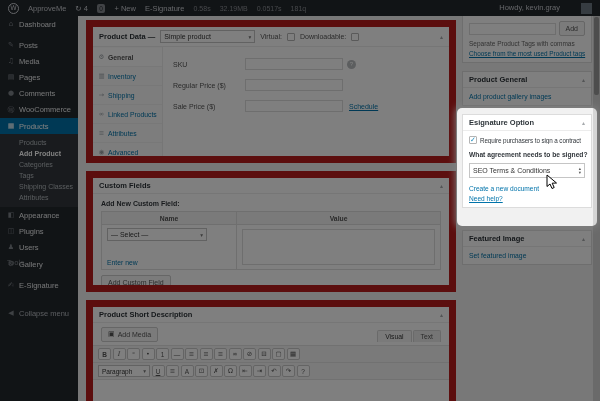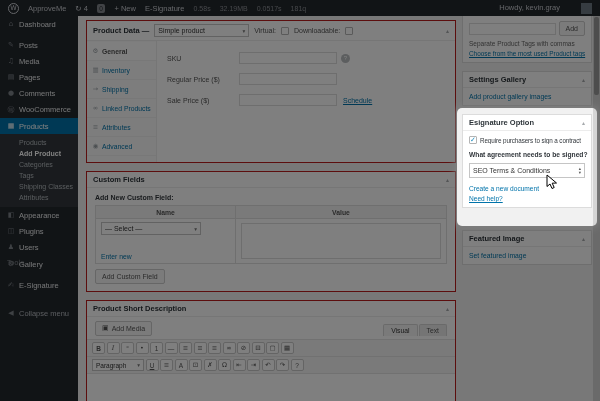--- a/index.html
+++ b/index.html
@@ -19,21 +19,21 @@
 .mi{display:flex;align-items:center;gap:4px;padding:3.5px 7px;color:#e8eaeb;white-space:nowrap}
 .mi .ic{width:8px;text-align:center;color:#7c8288;font-size:7px;flex:0 0 auto}
 .mi.active{background:#0073aa;color:#fff}
 .mi.active .ic{color:#fff}
 .sep{height:5px}
 #submenu{background:#32373c;padding:3px 0 4px}
 .smi{display:block;padding:2px 6px 2px 19px;color:#b4b9be;font-size:7px;white-space:nowrap}
 .smi.current{color:#fff;font-weight:bold}
 .collapse{margin-top:12px;color:#b4b9be}
 
-.postbox{background:#fff;border:1px solid #b91c1c;margin-bottom:8px;overflow:hidden}
+.postbox{background:#fff;border:7px solid #b91c1c;margin-bottom:8px;overflow:hidden}
 .box-head{display:flex;align-items:center;padding:3px 6px;border-bottom:1px solid #ececec}
 .hndle{font-weight:bold;font-size:7.5px;color:#2c3338;white-space:nowrap}
 .toggle{margin-left:auto;color:#a7aaad;font-size:6px}
 .blue{color:#0073aa}
 .ul{text-decoration:underline}
 .btn{display:inline-flex;align-items:center;gap:3px;background:#f7f7f7;border:1px solid #ccc;border-radius:2px;color:#555;font-size:7px;padding:2px 6px;line-height:9px;white-space:nowrap}
 .cb{width:8px;height:8px;border:1px solid #b4b4b4;background:#fff;border-radius:1px;display:inline-flex;align-items:center;justify-content:center;flex:0 0 auto}
 .chk{color:#1e8cbe;font-size:7px;font-weight:bold;line-height:7px}
 .fsel{display:inline-flex;align-items:center;border:1px solid #c5c5c5;background:#fff;height:13px;padding:0 3px;font-size:7px;color:#333;gap:3px;white-space:nowrap}
 .fsel .arr{margin-left:auto;color:#777;font-size:5.5px}
@@ -353,21 +353,21 @@
           <input class="tin tag-in" value="" style="">
           <span class="btn">Add</span>
         </div>
         <div class="hint">Separate Product Tags with commas</div>
         <a class="blue ul rc-link">Choose from the most used Product tags</a>
       </div>
     </div>
 
     <div class="rc-box" id="gallery-box">
       <div class="box-head">
-        <span class="hndle">Settings Gallery</span>
+        <span class="hndle">Product General</span>
         <span class="toggle icf">▴</span>
       </div>
       <div class="rc-body">
         <a class="blue" style="font-size:6.8px">Add product gallery images</a>
       </div>
     </div>
 
     <div class="rc-box" id="esig-box">
       <div class="box-head">
         <span class="hndle">Esignature Option</span>

